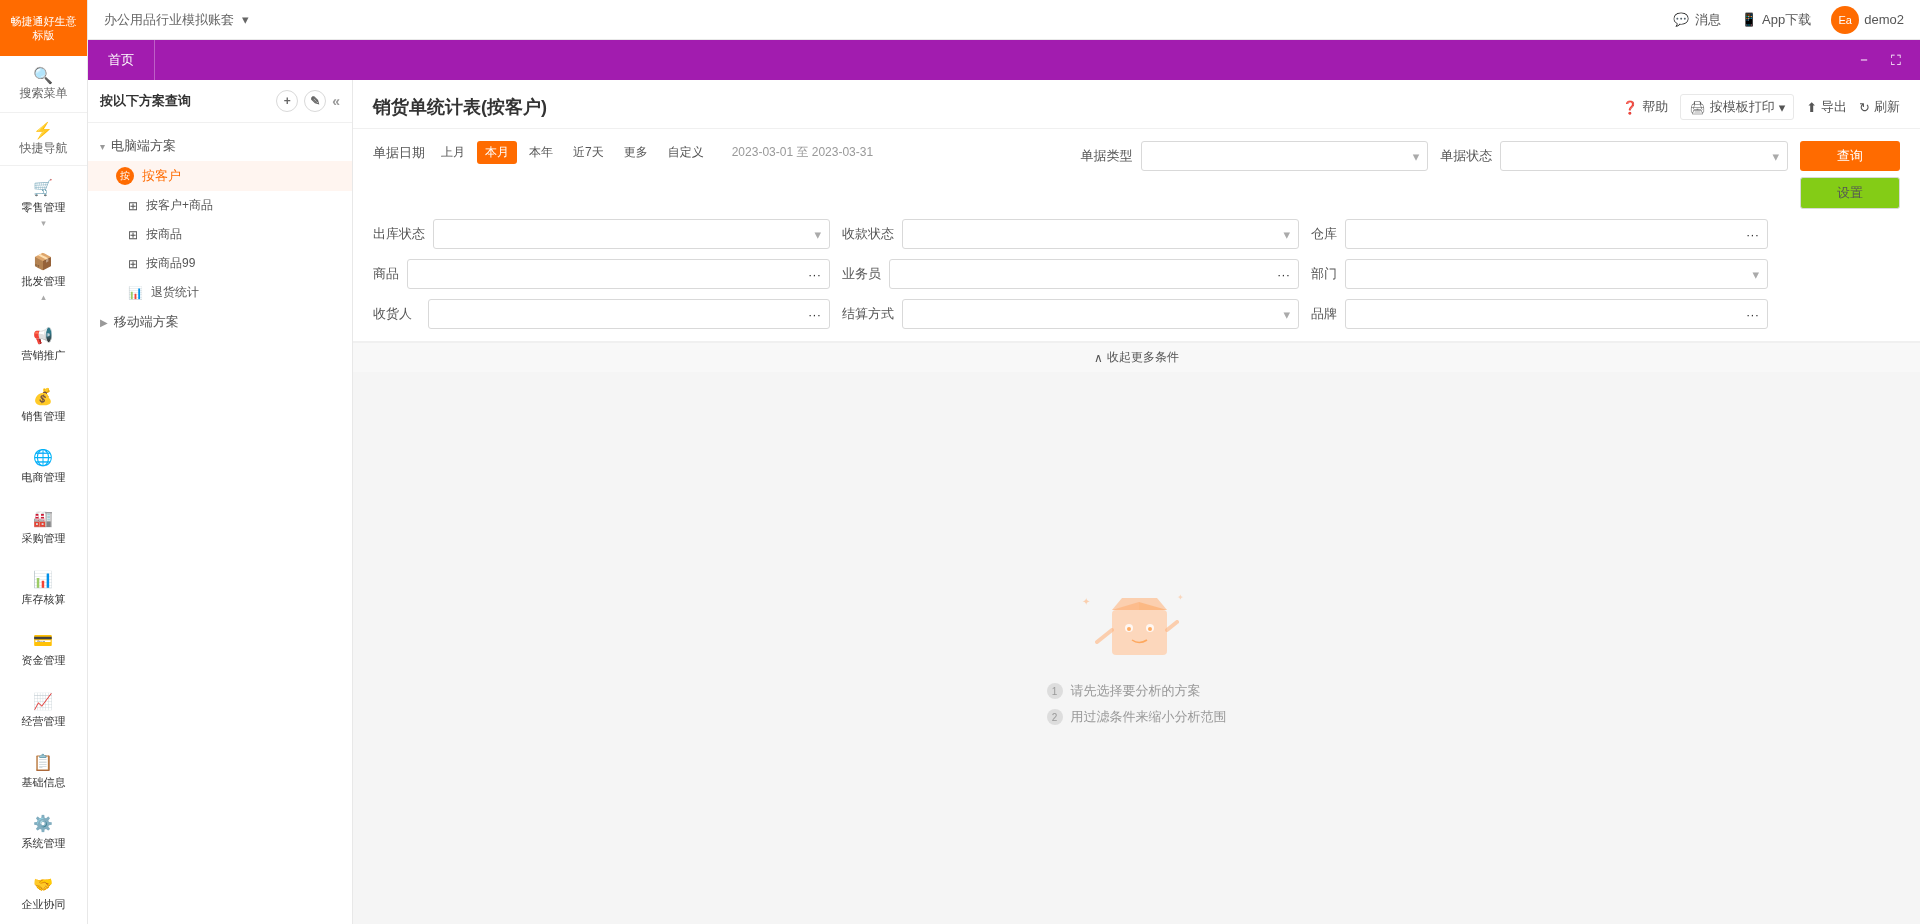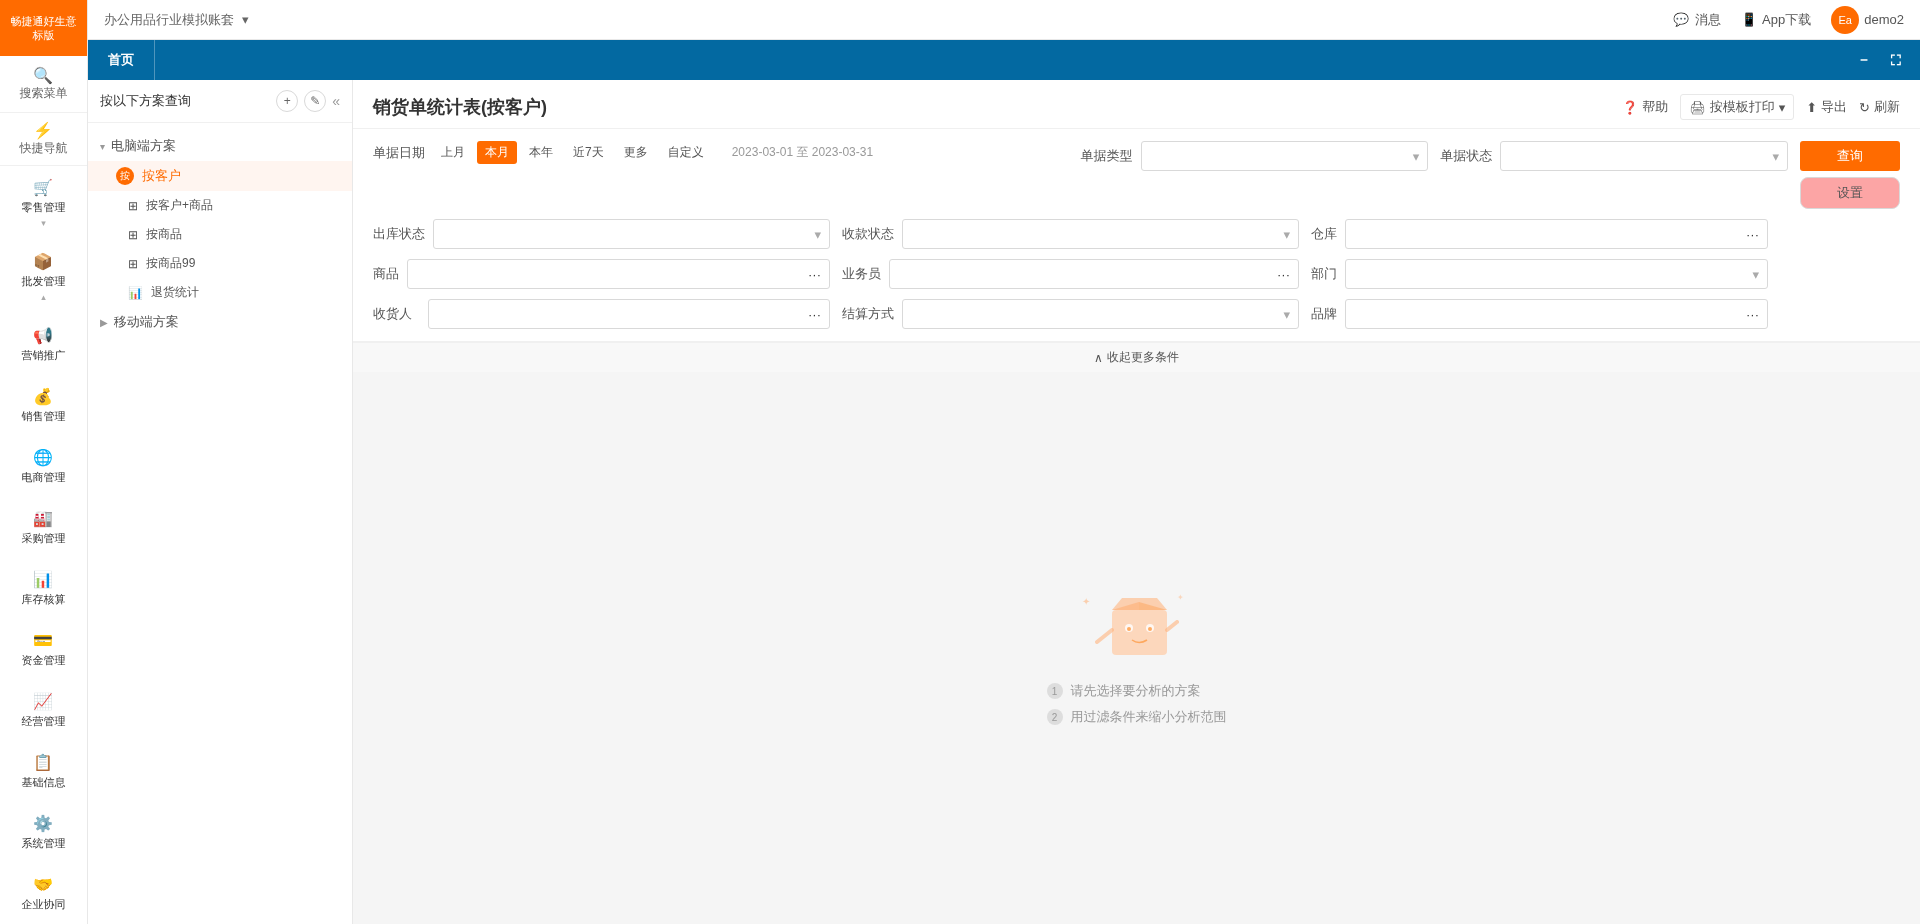--- a/index.html
+++ b/index.html
@@ -111,26 +111,25 @@
       color: white;
       display: flex;
       align-items: center;
       justify-content: center;
       font-size: 11px;
     }
 
     
     .tab-bar {
       height: 40px;
-      background: #0369a1;
+      background: #a21caf;
       display: flex;
       align-items: center;
       padding: 0 0;
       flex-shrink: 0;
-      font-weight: bold;
     }
     .tab-home {
       padding: 0 20px;
       height: 100%;
       display: flex;
       align-items: center;
       color: white;
       font-size: 13px;
       cursor: pointer;
       border-right: 1px solid rgba(255,255,255,0.3);
@@ -183,20 +182,21 @@
       border-right: 1px solid #e8e8e8;
       flex-shrink: 0;
       overflow-y: auto;
     }
     .left-panel-header {
       padding: 10px 12px;
       display: flex;
       align-items: center;
       justify-content: space-between;
       border-bottom: 1px solid #f0f0f0;
+      font-weight: bold;
     }
     .left-panel-title {
       font-size: 13px;
       color: #333;
     }
     .left-panel-actions {
       display: flex;
       align-items: center;
       gap: 6px;
     }
@@ -333,25 +333,25 @@
     .btn-query {
       background: #ff6b00;
       color: white;
       border: none;
       padding: 6px 20px;
       border-radius: 3px;
       cursor: pointer;
       font-size: 13px;
     }
     .btn-settings {
-      background: #fca5a5;
+      background: #84cc16;
       color: #555;
       border: 1px solid #d9d9d9;
       padding: 6px 36px;
-      border-radius: 8px;
+      border-radius: 3px;
       cursor: pointer;
       font-size: 13px;
     }
 
     
     .collapse-more {
       display: flex;
       align-items: center;
       justify-content: center;
       padding: 6px 0;

